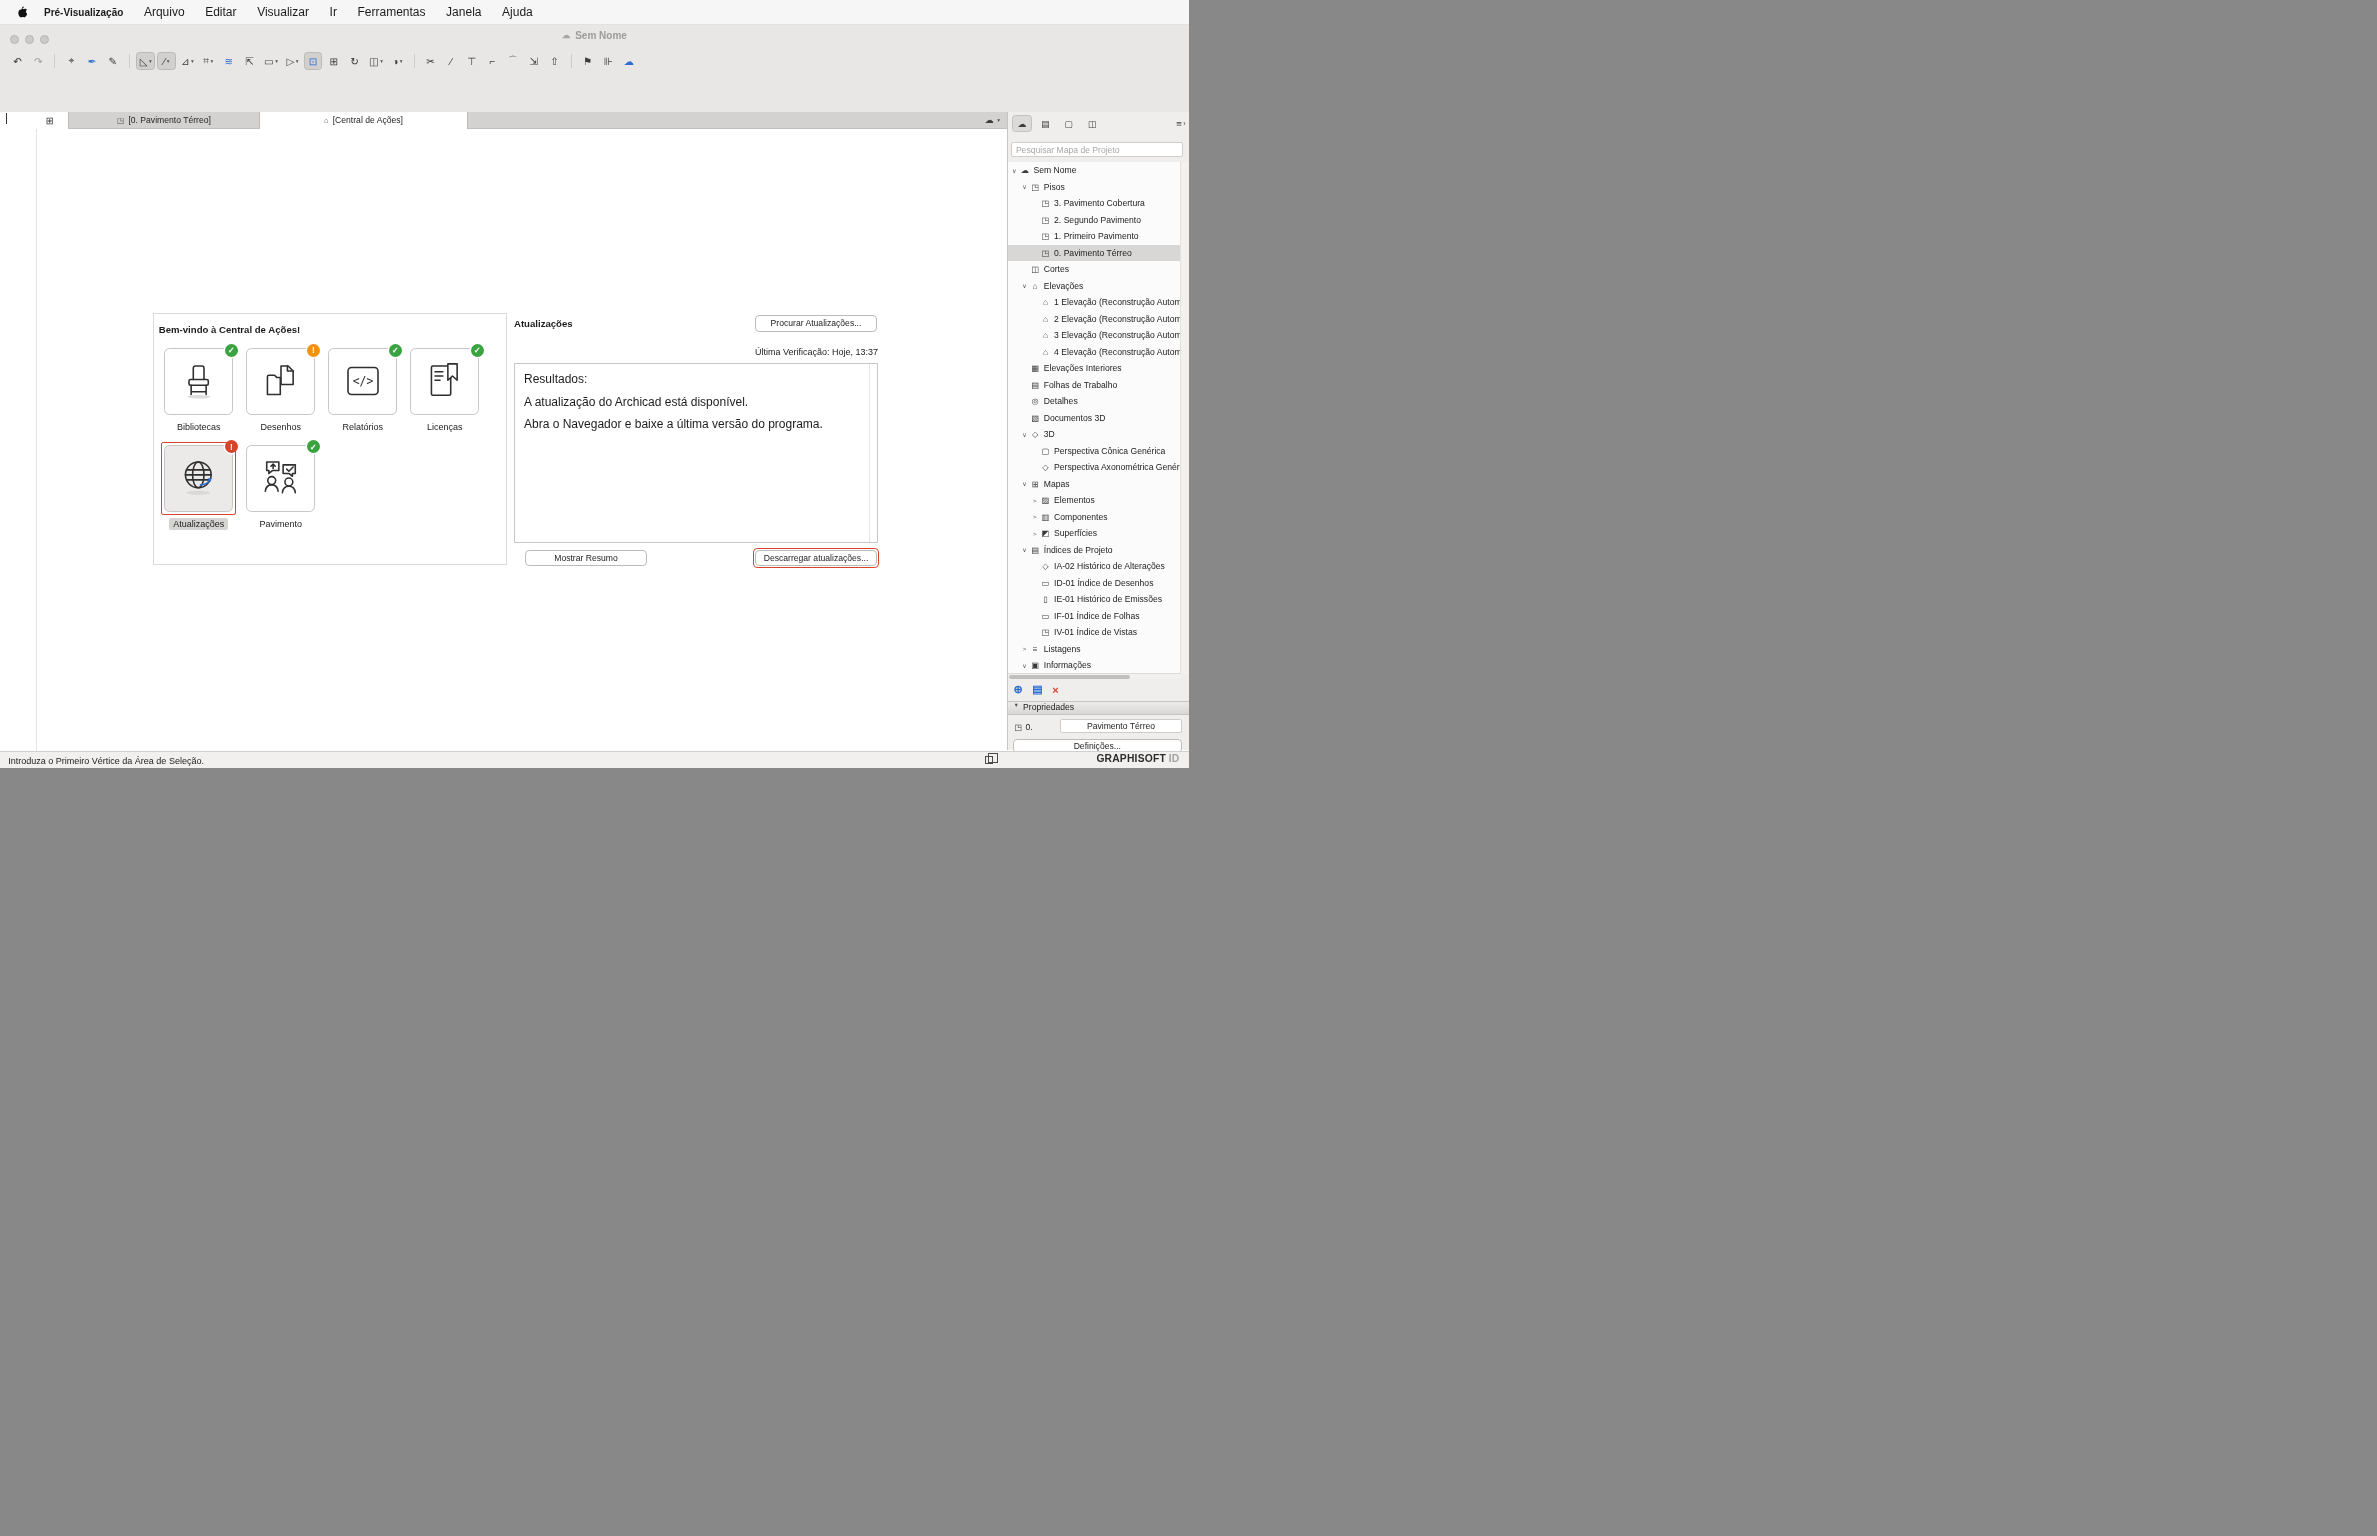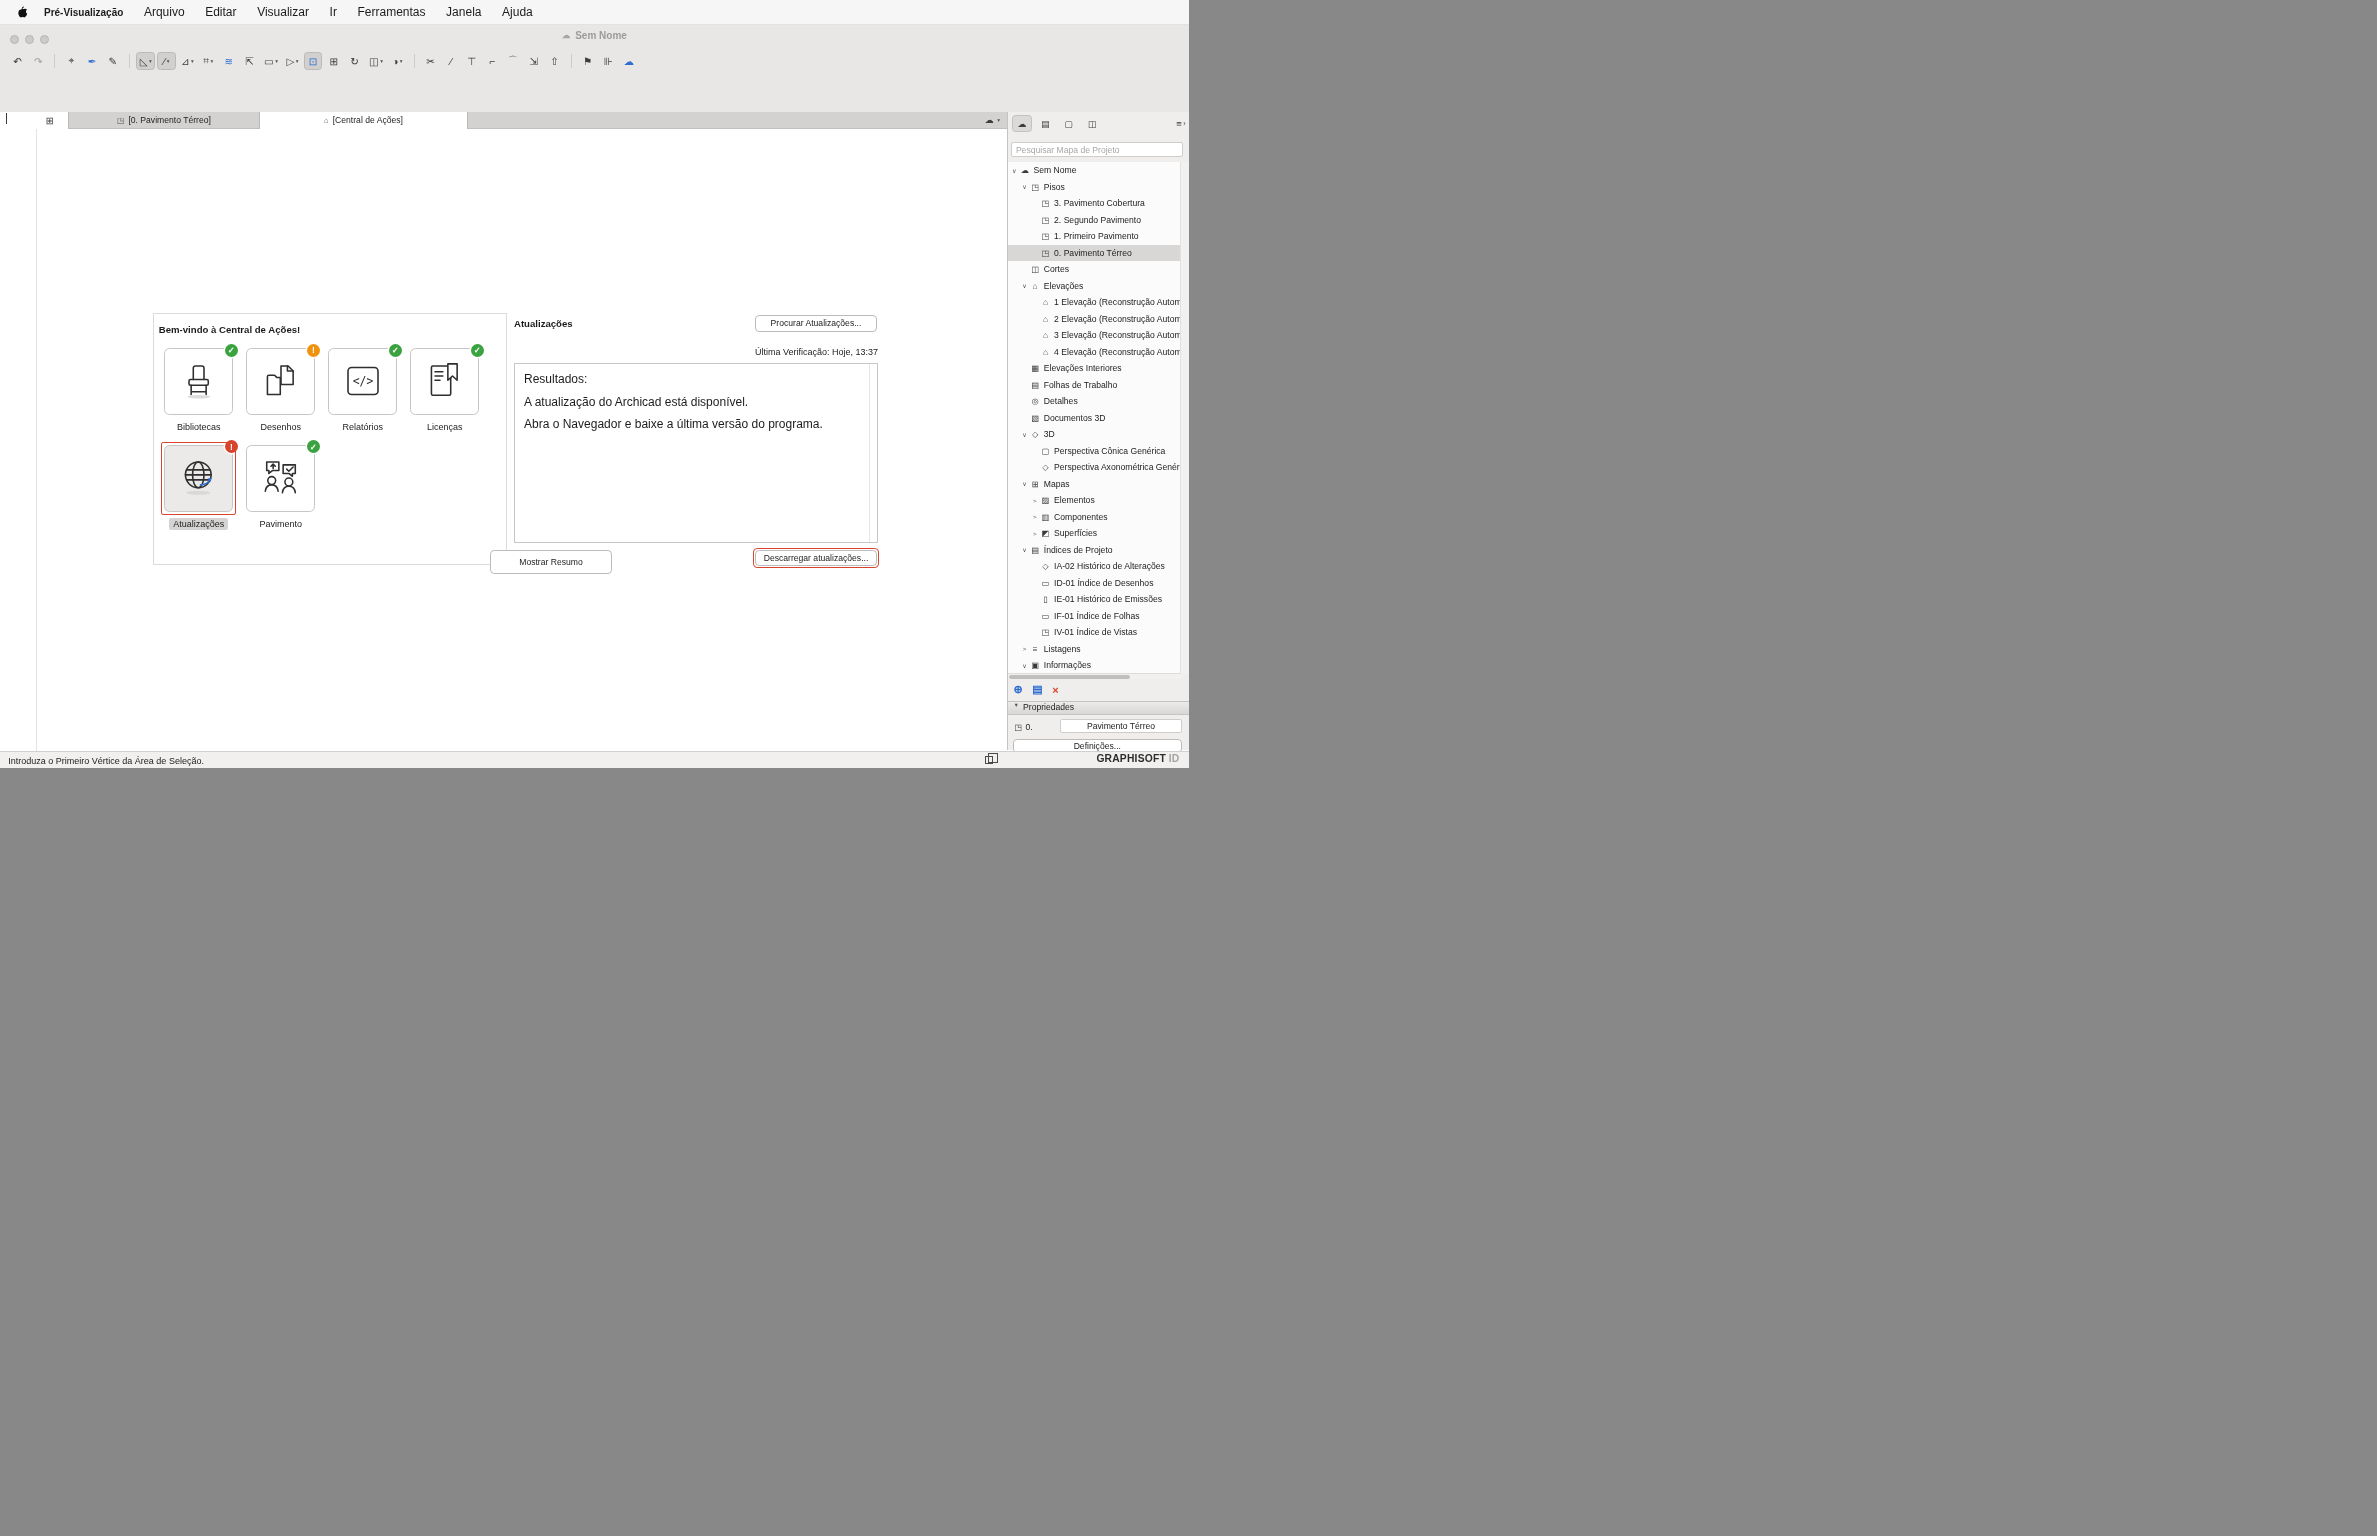--- a/index.html
+++ b/index.html
@@ -69,21 +69,21 @@
   
   #updates-title{position:absolute;left:514px;top:318px;font-size:9.6px;font-weight:bold}
   .btn{background:#fff;border:0.7px solid #bdbbba;border-radius:4.1px;display:flex;align-items:center;
        justify-content:center;font-size:8.6px;color:#1c1c1c}
   #btn-check{position:absolute;left:755px;top:315px;width:122px;height:16.5px}
   #last-check{position:absolute;left:619px;top:347px;width:259px;text-align:right;font-size:9px}
   #results-box{position:absolute;left:514px;top:363px;width:364px;height:180px;background:#fff;
                border:0.7px solid #c9c7c6;padding:8.3px 18px 8.3px 9px}
   .res-line{font-size:12px;margin-bottom:8.3px}
   #results-scroll{position:absolute;top:0;right:0;bottom:0;width:8.3px;border-left:0.7px solid #e7e6e5}
-  #btn-summary{position:absolute;left:490px;top:550px;width:122px;height:24px}
+  #btn-summary{position:absolute;left:525px;top:550px;width:122px;height:16px}
   #btn-download{position:absolute;left:755px;top:550px;width:122px;height:16px}
   #btn-download::after{content:"";position:absolute;inset:-3.4px;border:1.4px solid #d8432c;border-radius:4.1px}
 
   
   #sidebar{position:absolute;left:1007px;top:112px;width:182px;height:638px;background:#efeeed;
            border-left:0.7px solid #c6c4c3}
   #nav-icons{position:absolute;left:4.1px;top:3.4px;display:flex;gap:3.4px}
   .nav-ic{width:20px;height:16.5px;border-radius:3.4px;display:flex;align-items:center;
           justify-content:center;font-size:9px;color:#3d3c3b;border:0.7px solid transparent}
   .nav-ic.pressed{background:#dcdad9;border:0.7px solid #c4c2c1}

